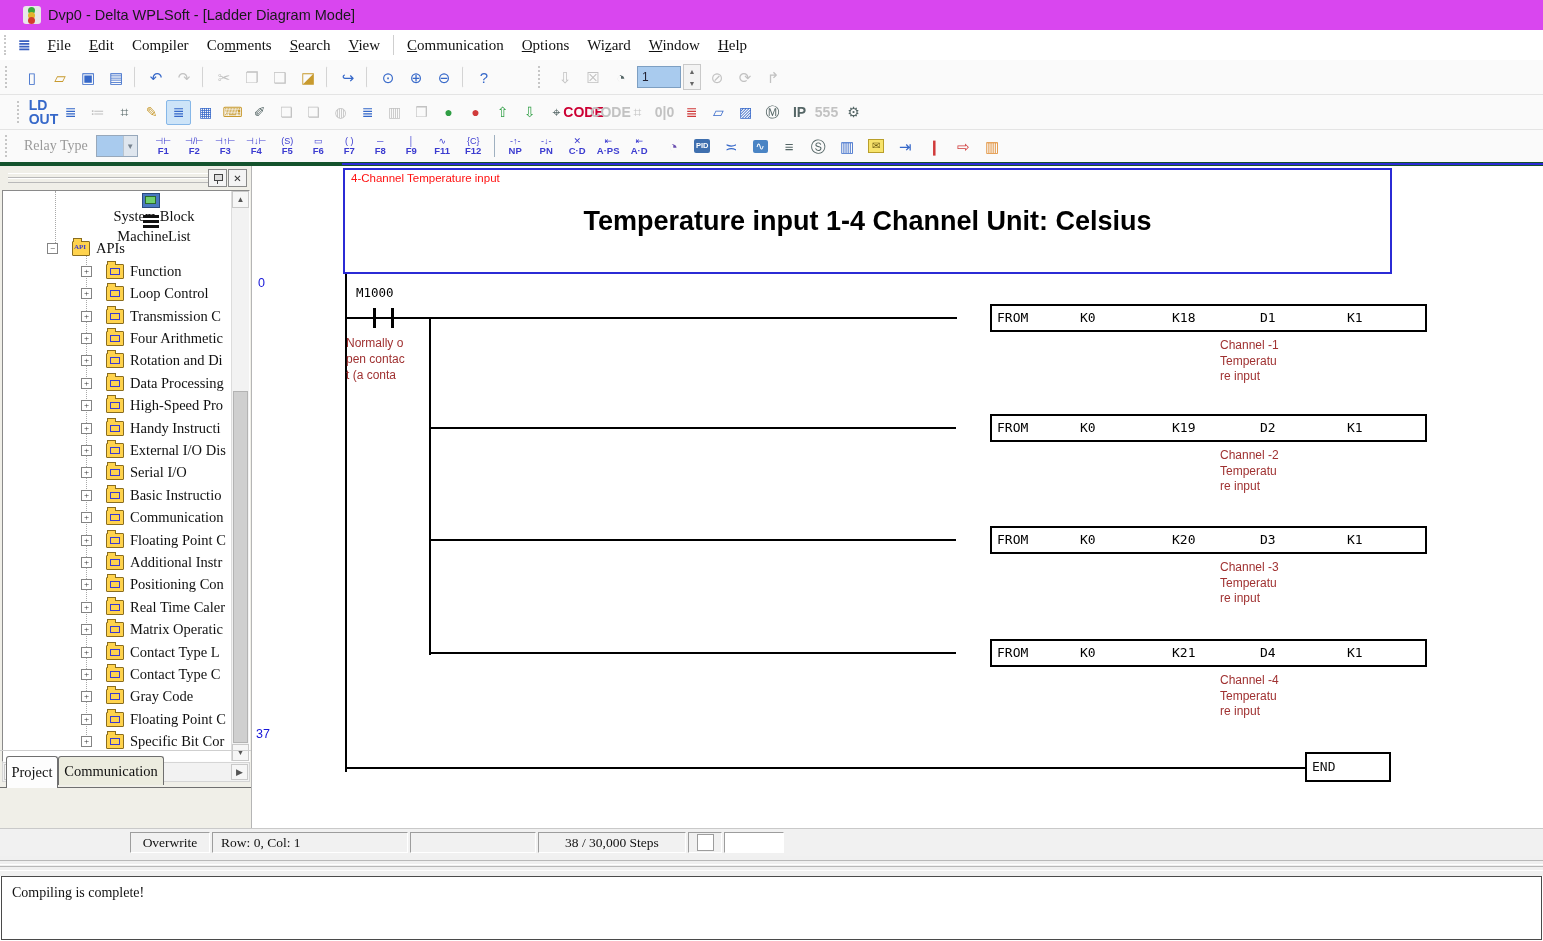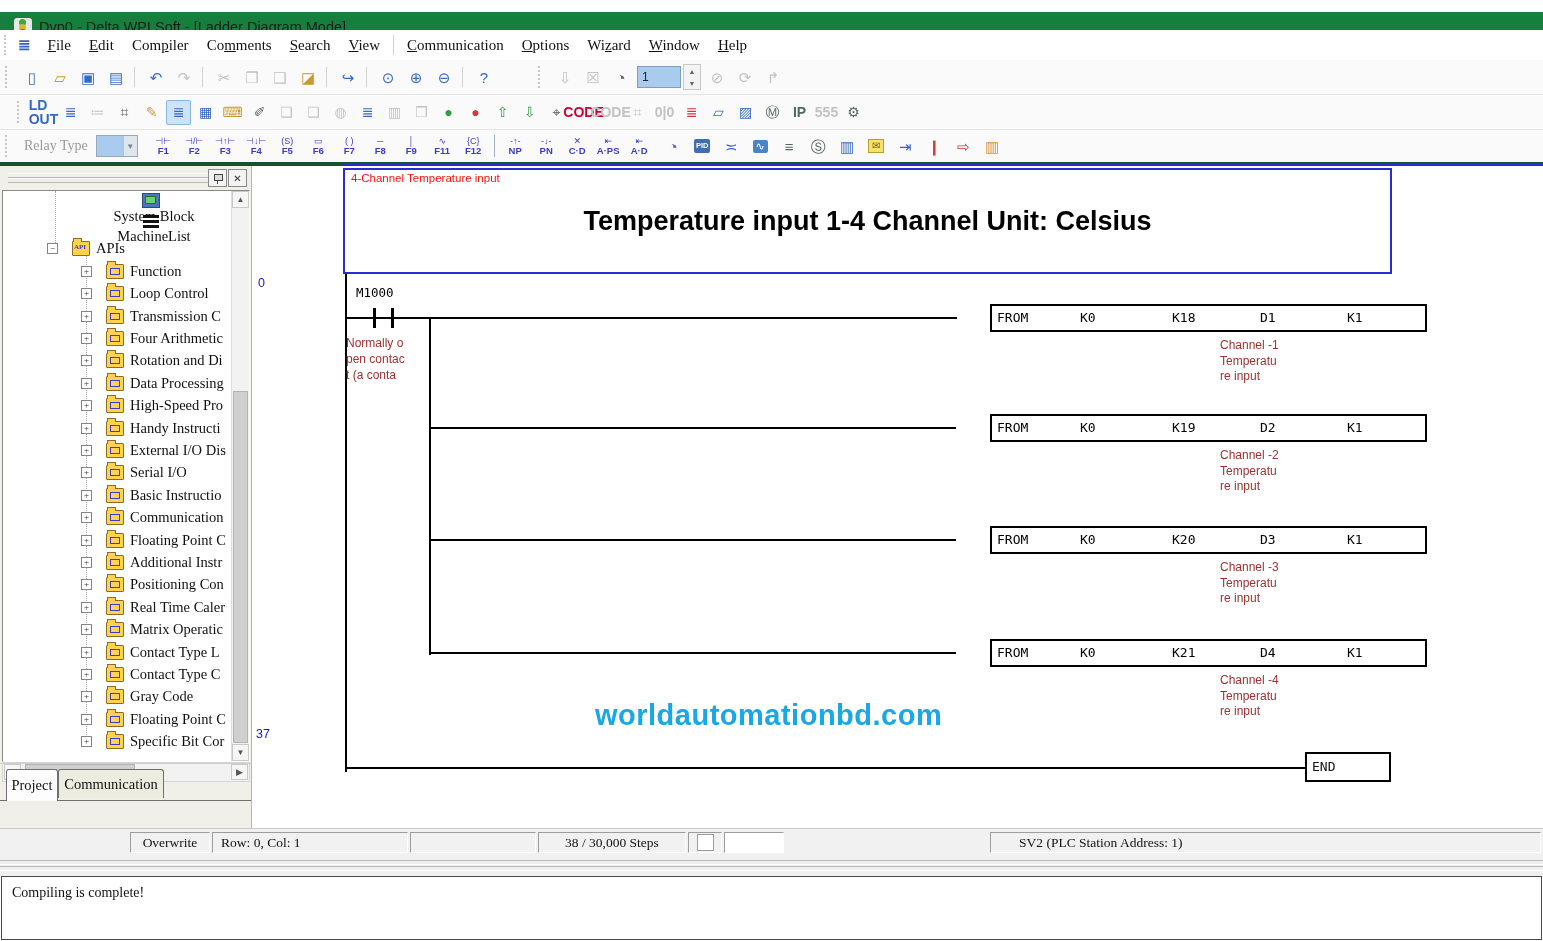--- a/index.html
+++ b/index.html
@@ -1,21 +1,21 @@
 <!DOCTYPE html>
 <html><head>
 <meta charset="utf-8">
 <style>
   html,body{margin:0;padding:0;background:#d4d0c8;}
   #app{position:relative;width:1543px;height:941px;background:#fff;overflow:hidden;
        font-family:"Liberation Sans",sans-serif;color:#111;}
 
   
-  #titlebar{position:absolute;left:0;top:12px;width:100%;height:30px;background:#15803d;
-            display:flex;align-items:center;padding-left:14px;box-sizing:border-box;}
+  #titlebar{position:absolute;left:0;top:0;width:100%;height:30px;background:#d946ef;
+            display:flex;align-items:center;padding-left:23px;box-sizing:border-box;}
   .app-ico{width:18px;height:18px;position:relative;margin-right:7px;background:#e8e8e8;border-radius:3px;}
   .app-ico i{position:absolute;left:5px;width:7px;height:7px;border-radius:50%;}
   .app-ico i:nth-child(1){top:1px;background:#39a93c;}
   .app-ico i:nth-child(2){top:6px;background:#e2b42c;}
   .app-ico i:nth-child(3){top:11px;background:#d23c2e;}
   #titlebar .ttl{font-size:14.5px;color:#1a1a1a;}
 
   
   #menubar{position:absolute;left:0;top:30px;width:100%;height:30px;background:#fff;
            border-bottom:1px solid #e0e0e0;display:flex;align-items:center;
@@ -116,21 +116,21 @@
   #vthumb{position:absolute;left:1px;top:200px;width:15px;height:352px;background:#cfcfcf;border:1px solid #b3b3b3;box-sizing:border-box;}
 
   
   #hscroll{position:absolute;left:2px;top:596px;width:248px;height:20px;background:#f2f2f2;border:1px solid #d5d5d5;box-sizing:border-box;}
   .harrow{position:absolute;top:1px;width:17px;height:16px;font-size:9px;color:#555;background:#f6f6f6;
           border:1px solid #c9c9c9;box-sizing:border-box;display:flex;align-items:center;justify-content:center;}
   #h-left{left:1px;} #h-right{right:1px;}
   #hthumb{position:absolute;left:22px;top:1px;width:110px;height:16px;background:#cfcfcf;border:1px solid #b3b3b3;box-sizing:border-box;}
 
   
-  #tabstrip{position:absolute;left:0;top:597px;width:100%;height:46px;border-top:1px solid #cfcfcf;}
+  #tabstrip{position:absolute;left:0;top:584px;width:100%;height:46px;border-top:1px solid #cfcfcf;}
   .ptab{position:absolute;top:5px;height:29px;border:1px solid #6f6f6f;border-bottom:none;background:#ececdf;
         font-family:"Liberation Serif",serif;font-size:14.5px;display:flex;align-items:center;justify-content:center;
         border-radius:3px 3px 0 0;box-sizing:border-box;}
   #tab-project{left:6px;width:52px;background:#fdfdfd;z-index:2;height:32px;}
   #tab-comm{left:58px;width:106px;}
   .tab-baseline{position:absolute;left:0;top:36px;width:100%;height:1px;background:#6f6f6f;}
 
   
   #ladder{position:absolute;left:252px;top:0;width:1291px;height:662px;background:#fff;}
   .lwire{position:absolute;background:#000;}
@@ -881,37 +881,35 @@
               <span class="cell c-a1">K21</span>
               <span class="cell c-a2">D4</span>
               <span class="cell c-a3">K1</span>
             </div>
             <div class="rcmt">Channel -4
  Temperatu
 re input</div>
           </div>
         </div>
 
-      <div id="watermark">worldautomationbd.com</div>
 
       <div class="lwire" id="end-line"></div>
       <div id="end-box">END</div>
     </div>
   </div>
 
   <div id="statusbar">
     <div class="seg" id="s-overwrite">Overwrite</div>
     <div class="seg" id="s-pos">Row: 0, Col: 1</div>
     <div class="seg" id="s-gap1"></div>
     <div class="seg" id="s-steps">38 / 30,000 Steps</div>
     <div class="seg" id="s-check">
         <span class="chk"></span>
       </div>
     <div class="seg" id="s-field"></div>
-    <div class="seg" id="s-station">SV2 (PLC Station Address: 1)</div>
   </div>
 
   <div id="splitter">
     <div class="line l1"></div>
       <div class="line l2"></div>
   </div>
 
   <div id="output">
     <div class="msg">Compiling is complete!</div>
   </div>

